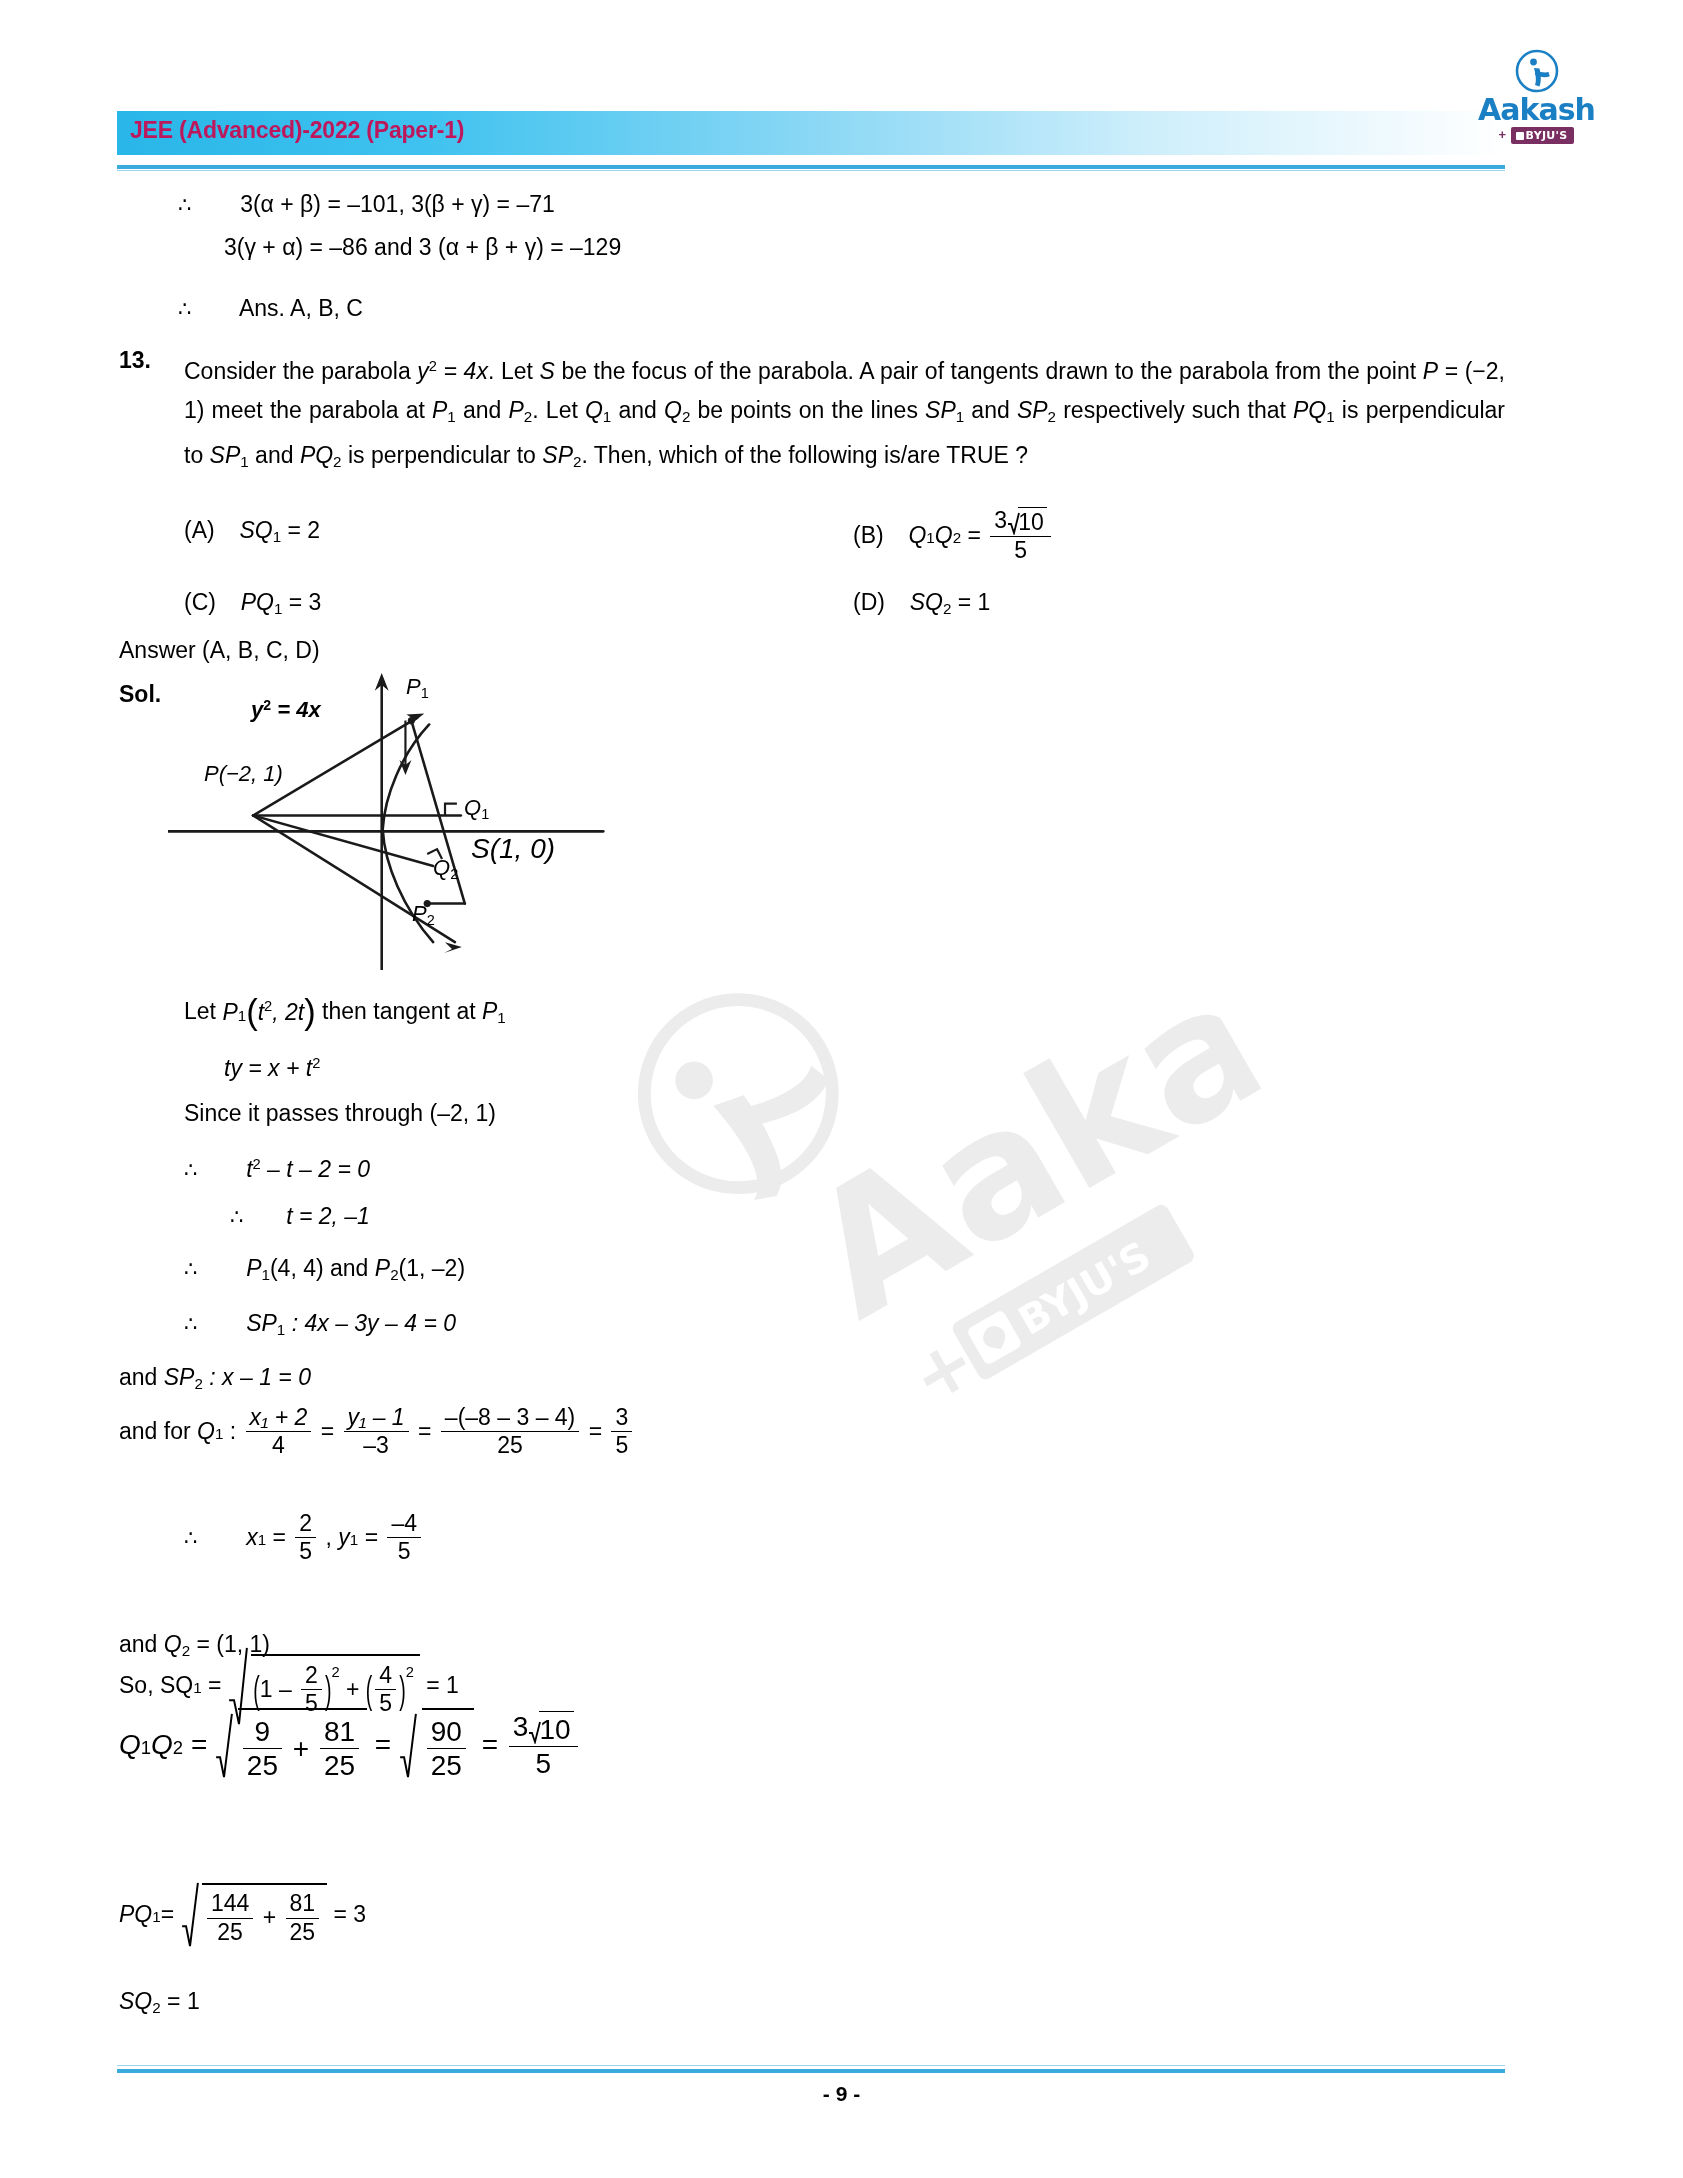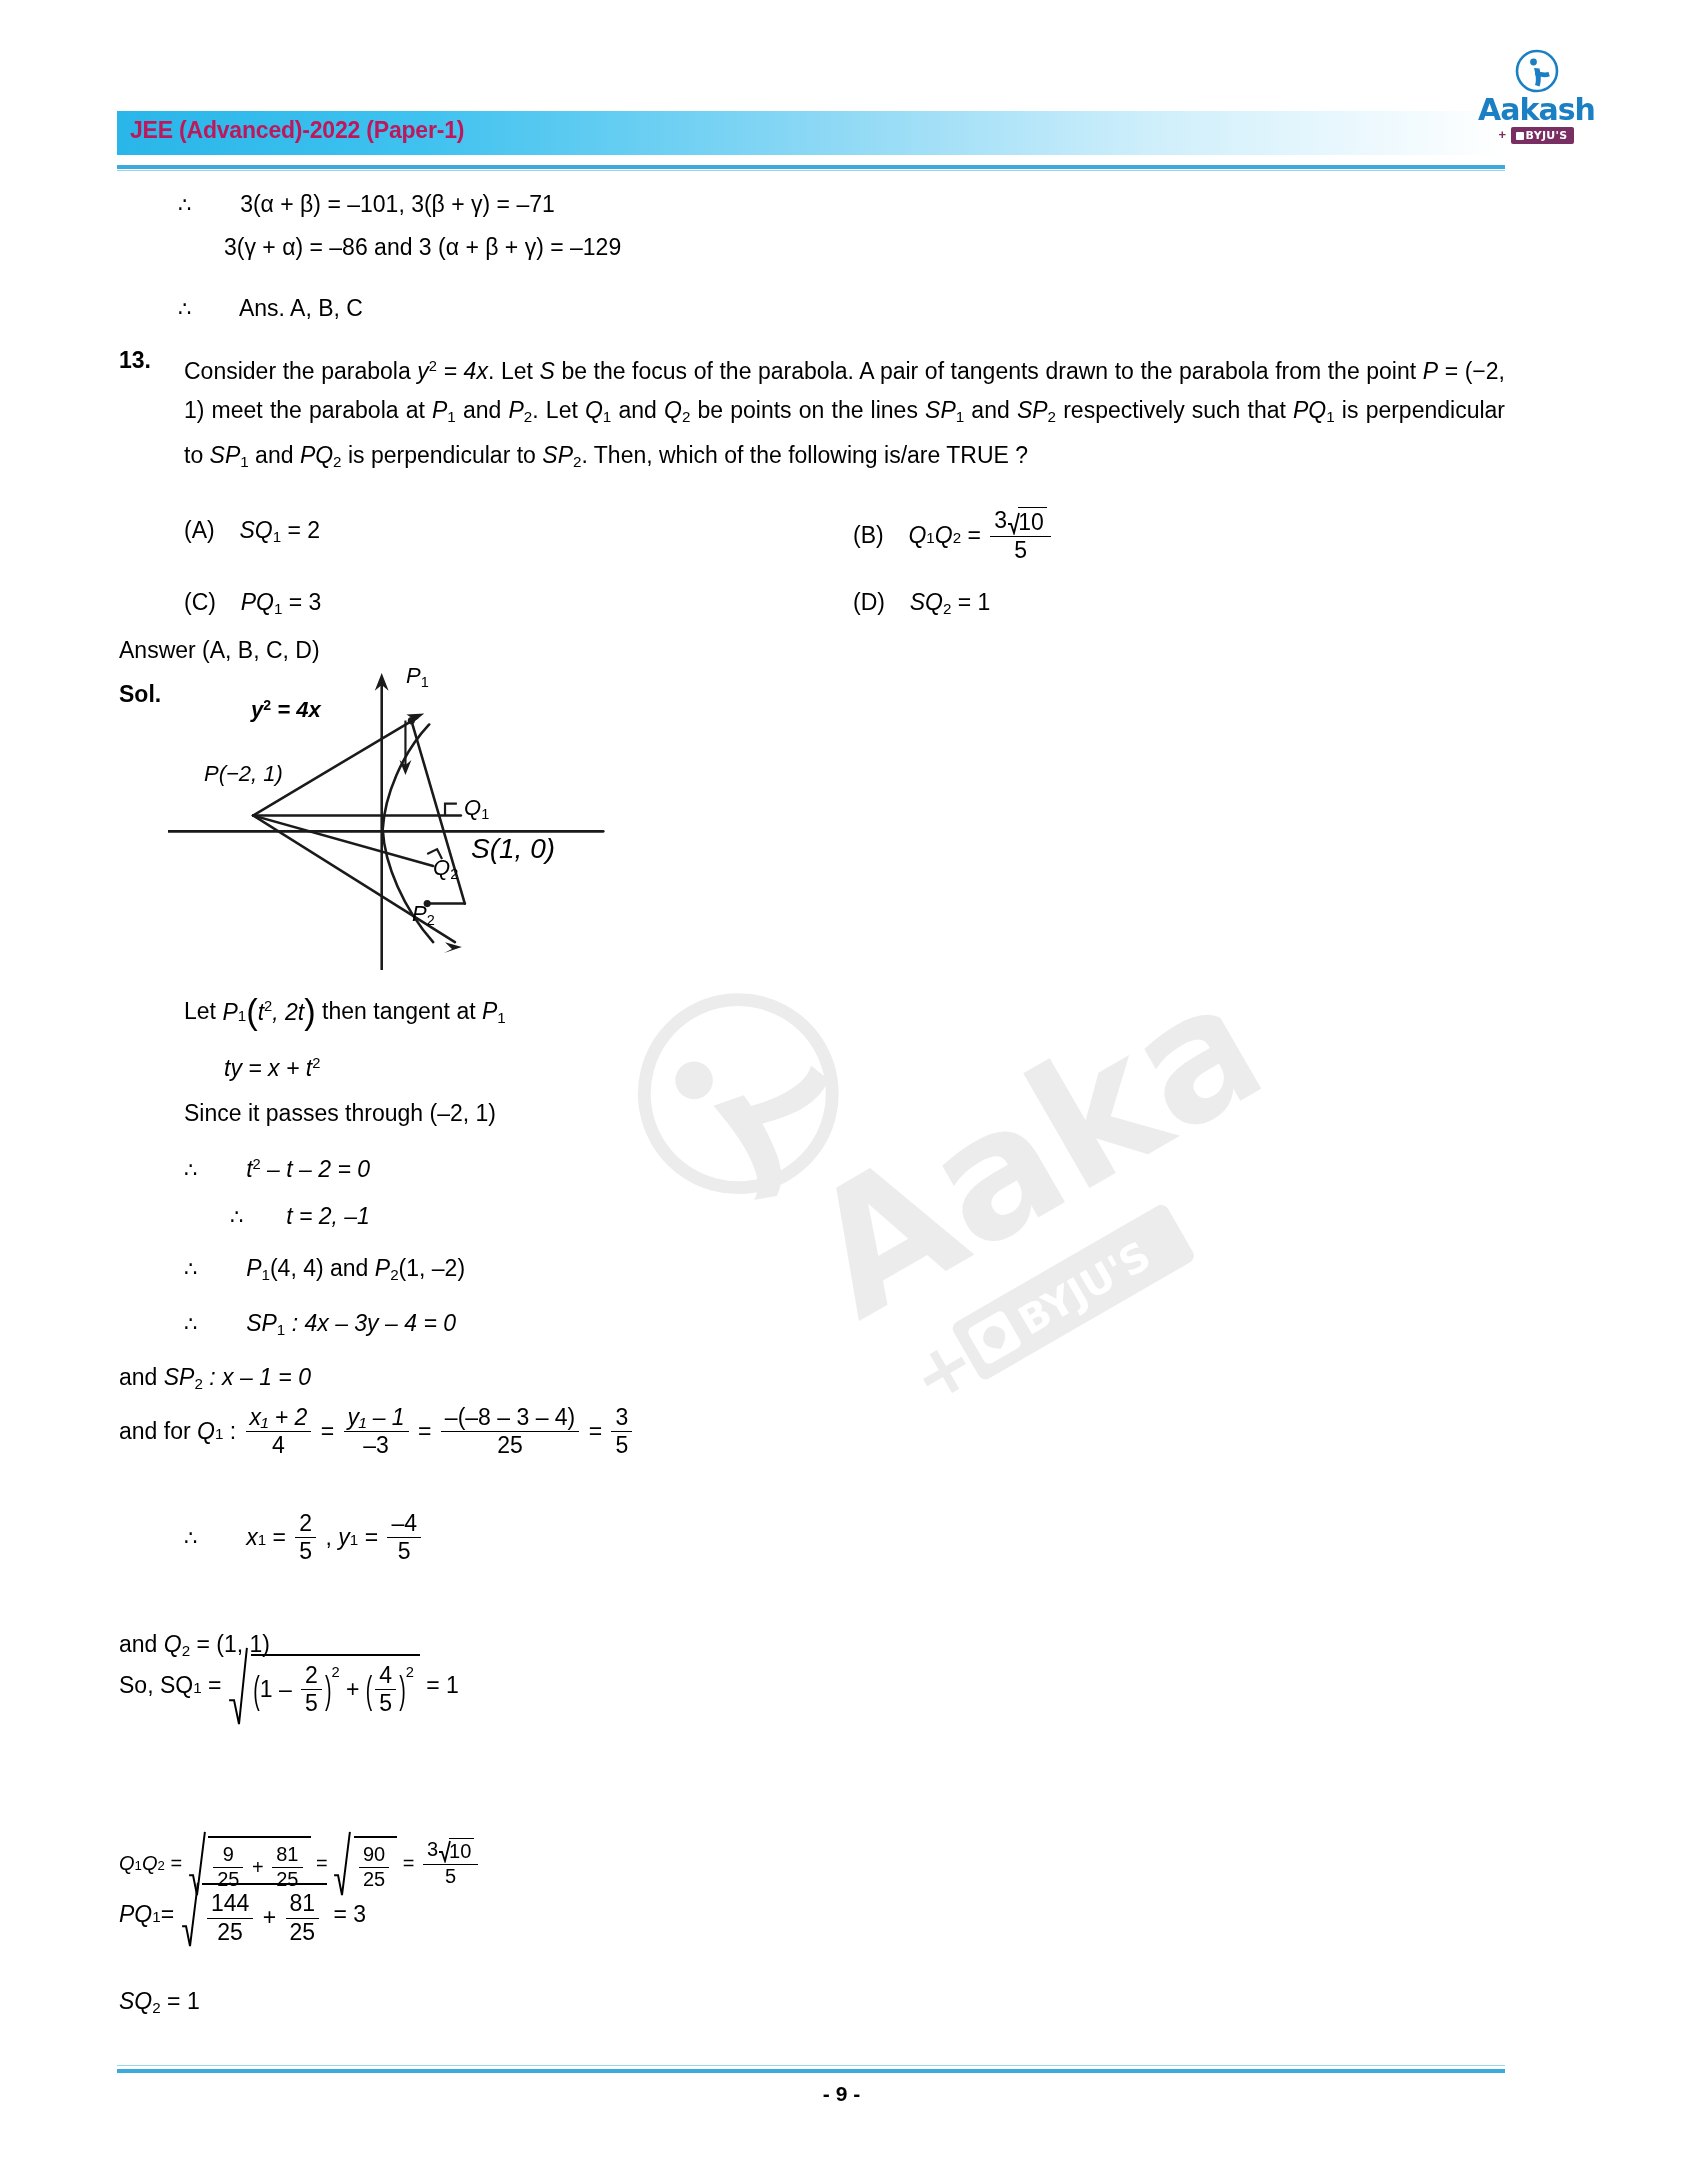--- a/index.html
+++ b/index.html
@@ -229,21 +229,21 @@
         </g>
 
         <g stroke="#1a1a1a" fill="none" stroke-width="2.2">
           <line x1="240" y1="58" x2="240" y2="104"></line>
         </g>
         <path d="M240 113 L234 98 L240 103 L246 98 Z" fill="#1a1a1a"></path>
       </svg>
       
       <div style="position:absolute; left:36px; top:98px; font-size:22px;"><i>P(−2, 1)</i></div>
       <div style="position:absolute; left:83px; top:34px; font-size:22px;font-weight:bold;"><i>y</i><sup>2</sup><i> = 4x</i></div>
-      <div style="position:absolute; left:238px; top:0; font-size:22px;"><i>P</i><sub>1</sub></div>
+      <div style="position:absolute; left:238px; top:11px; font-size:22px;"><i>P</i><sub>1</sub></div>
       <div style="position:absolute; left:244px; top:238px; font-size:22px;"><i>P</i><sub>2</sub></div>
       <div style="position:absolute; left:296px; top:132px; font-size:22px;"><i>Q</i><sub>1</sub></div>
       <div style="position:absolute; left:265px; top:192px; font-size:22px;"><i>Q</i><sub>2</sub></div>
       <div style="position:absolute; left:303px; top:170px; font-size:28px;"><i>S(1, 0)</i></div>
     </div>
 
     <div class="row txt" style="left:184px; top:990px;">
       <span>Let </span><i style="vertical-align:middle;">P</i><sub style="vertical-align:-0.15em;">1</sub><span style="font-size:1.5em; vertical-align:middle; font-weight:300;">(</span><i style="vertical-align:middle;">t</i><sup>2</sup><i style="vertical-align:middle;">, 2t</i><span style="font-size:1.5em; vertical-align:middle; font-weight:300;">)</span><span> then tangent at </span><i>P</i><sub>1</sub>
     </div>
 
@@ -334,21 +334,21 @@
           </svg>
         <span style="display:inline-block; border-top:2px solid #000; padding:6px 6px 0 2px; margin-left:-3px; vertical-align:middle;">
           <span class="paren" style="display:inline-block;transform:scaleY(2.0);font-size:0.85em;vertical-align:middle;">(</span><span style="vertical-align:middle;">1 – </span><span class="frac"><span class="num">2</span><span class="den">5</span></span><span class="paren" style="display:inline-block;transform:scaleY(2.0);font-size:0.85em;vertical-align:middle;">)</span><sup style="vertical-align:1.3em;">2</sup>
           <span style="vertical-align:middle;">+</span>
           <span class="paren" style="display:inline-block;transform:scaleY(2.0);font-size:0.85em;vertical-align:middle;">(</span><span class="frac"><span class="num">4</span><span class="den">5</span></span><span class="paren" style="display:inline-block;transform:scaleY(2.0);font-size:0.85em;vertical-align:middle;">)</span><sup style="vertical-align:1.3em;">2</sup>
         </span>
       </span>
       <span style="vertical-align:middle;">= 1</span>
     </div>
 
-    <div class="row" style="left:119px; top:1828px; font-size:20px;">
+    <div class="row" style="left:119px; top:1708px; font-size:28px;">
       <i style="vertical-align:middle;">Q</i><sub style="vertical-align:-0.1em;">1</sub><i style="vertical-align:middle;">Q</i><sub style="vertical-align:-0.1em;">2</sub>
       <span style="vertical-align:middle;">=</span>
       <span class="rad">
         <svg width="18" height="71" viewBox="0 0 18 72" style="vertical-align:middle;">
             <path d="M1 48 L5 48 L9 68 L17 4" fill="none" stroke="#000" stroke-width="2"></path>
           </svg>
         <span style="display:inline-block; border-top:2px solid #000; padding:5px 5px 0 2px; margin-left:-3px; vertical-align:middle;">
           <span class="frac"><span class="num">9</span><span class="den">25</span></span>
           <span style="vertical-align:middle;">+</span>
           <span class="frac"><span class="num">81</span><span class="den">25</span></span>

